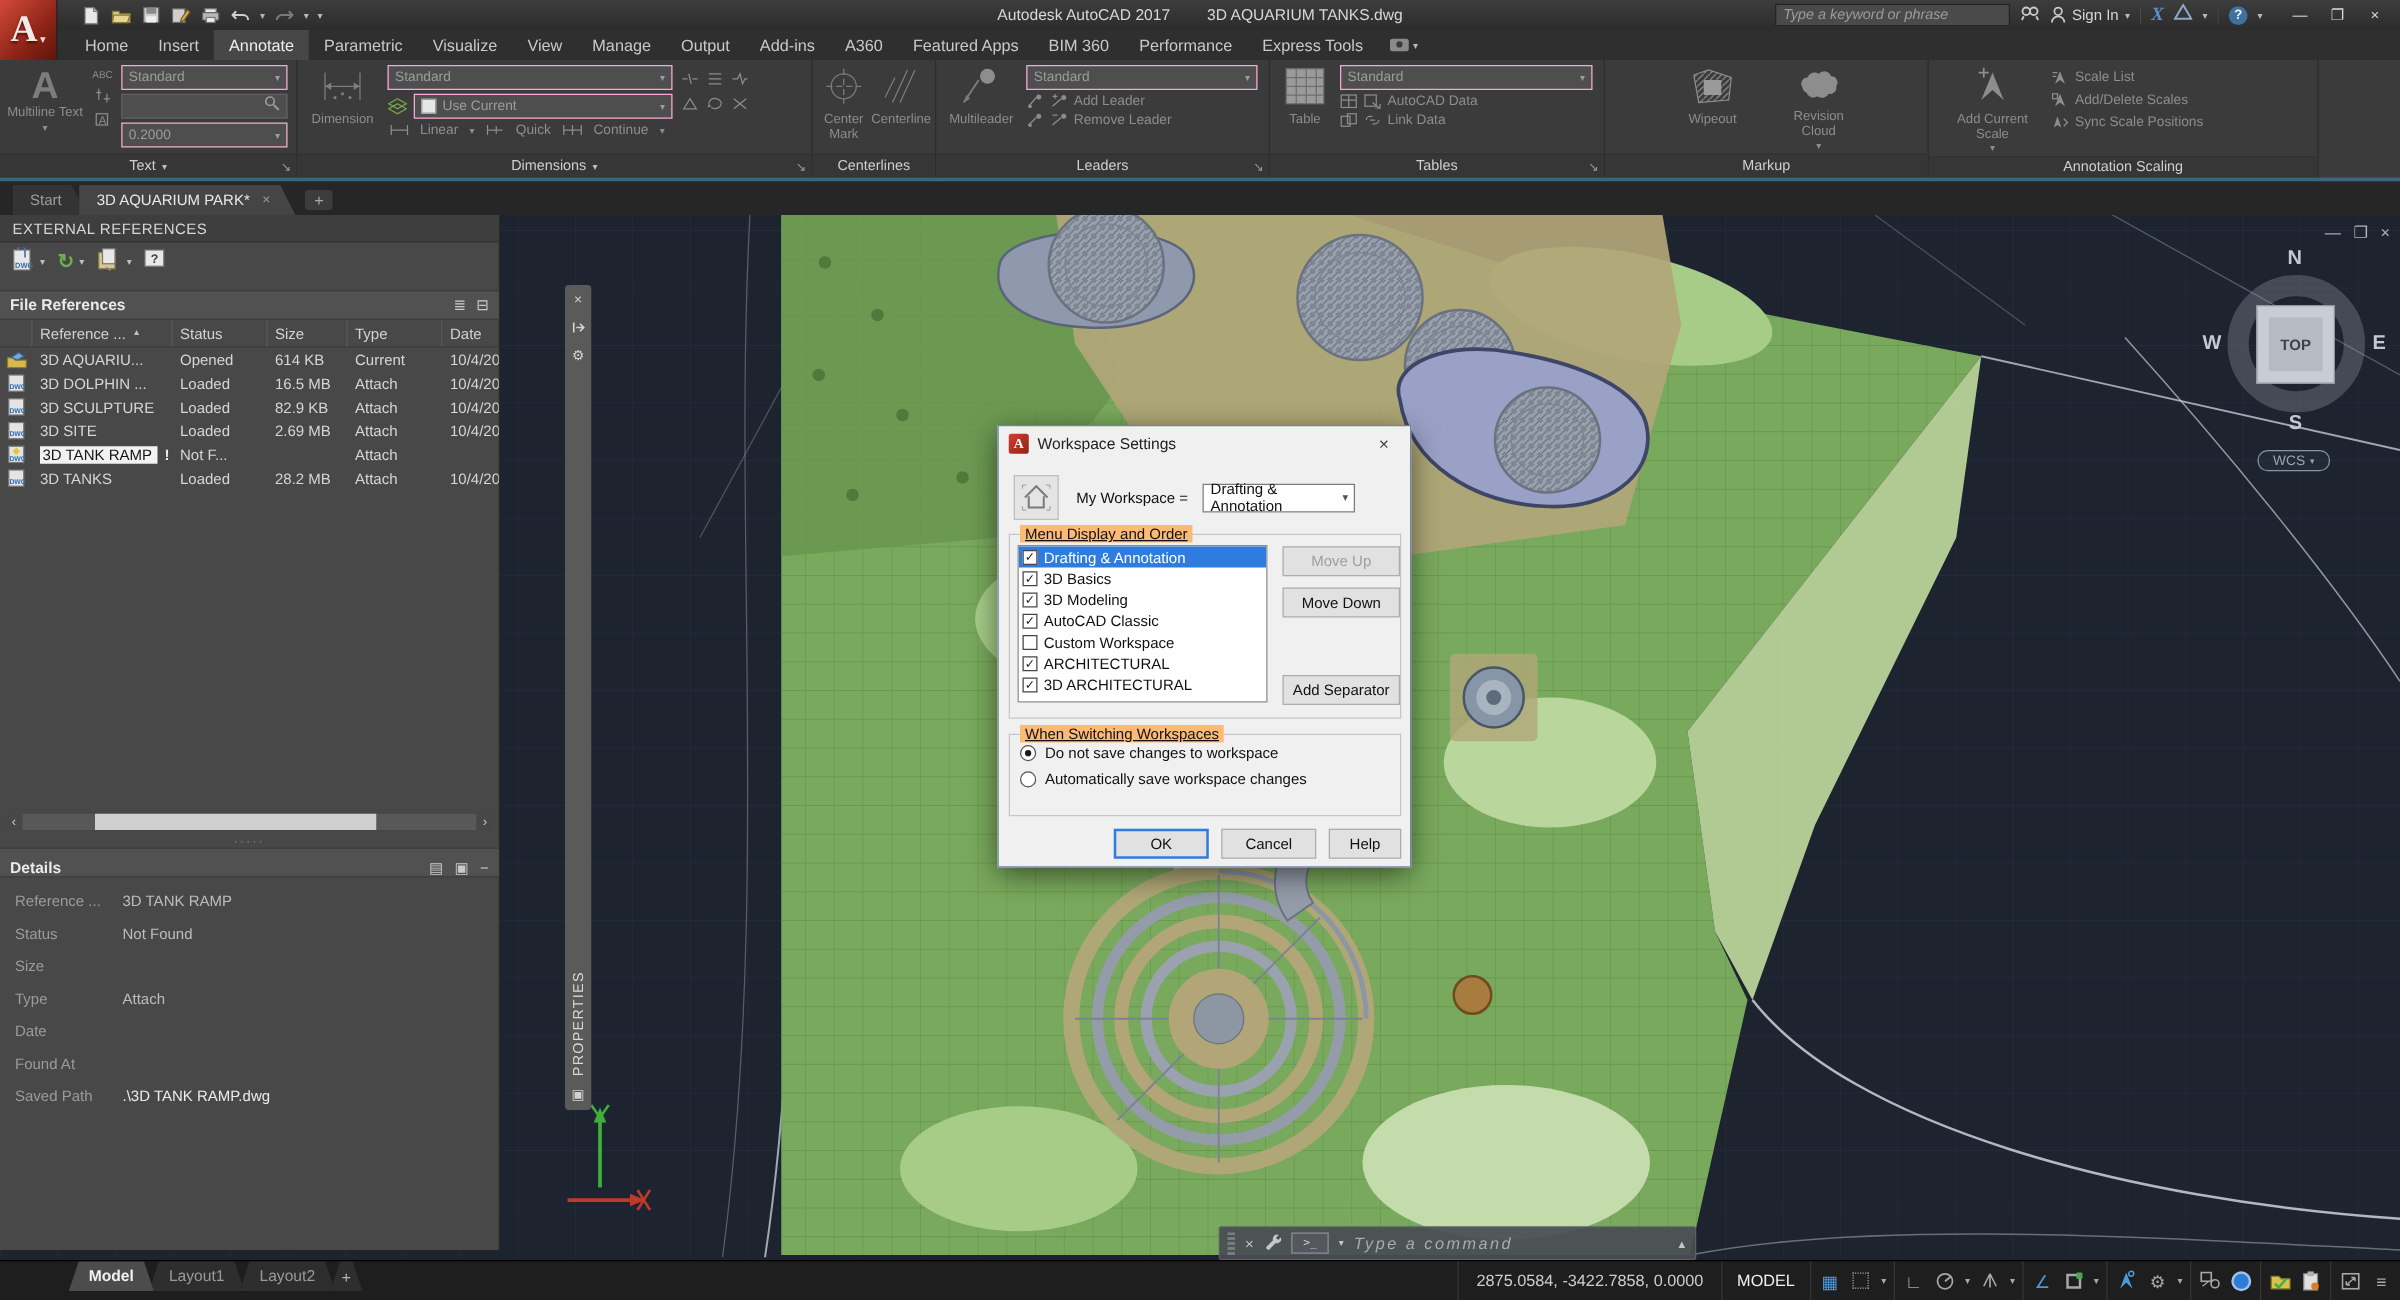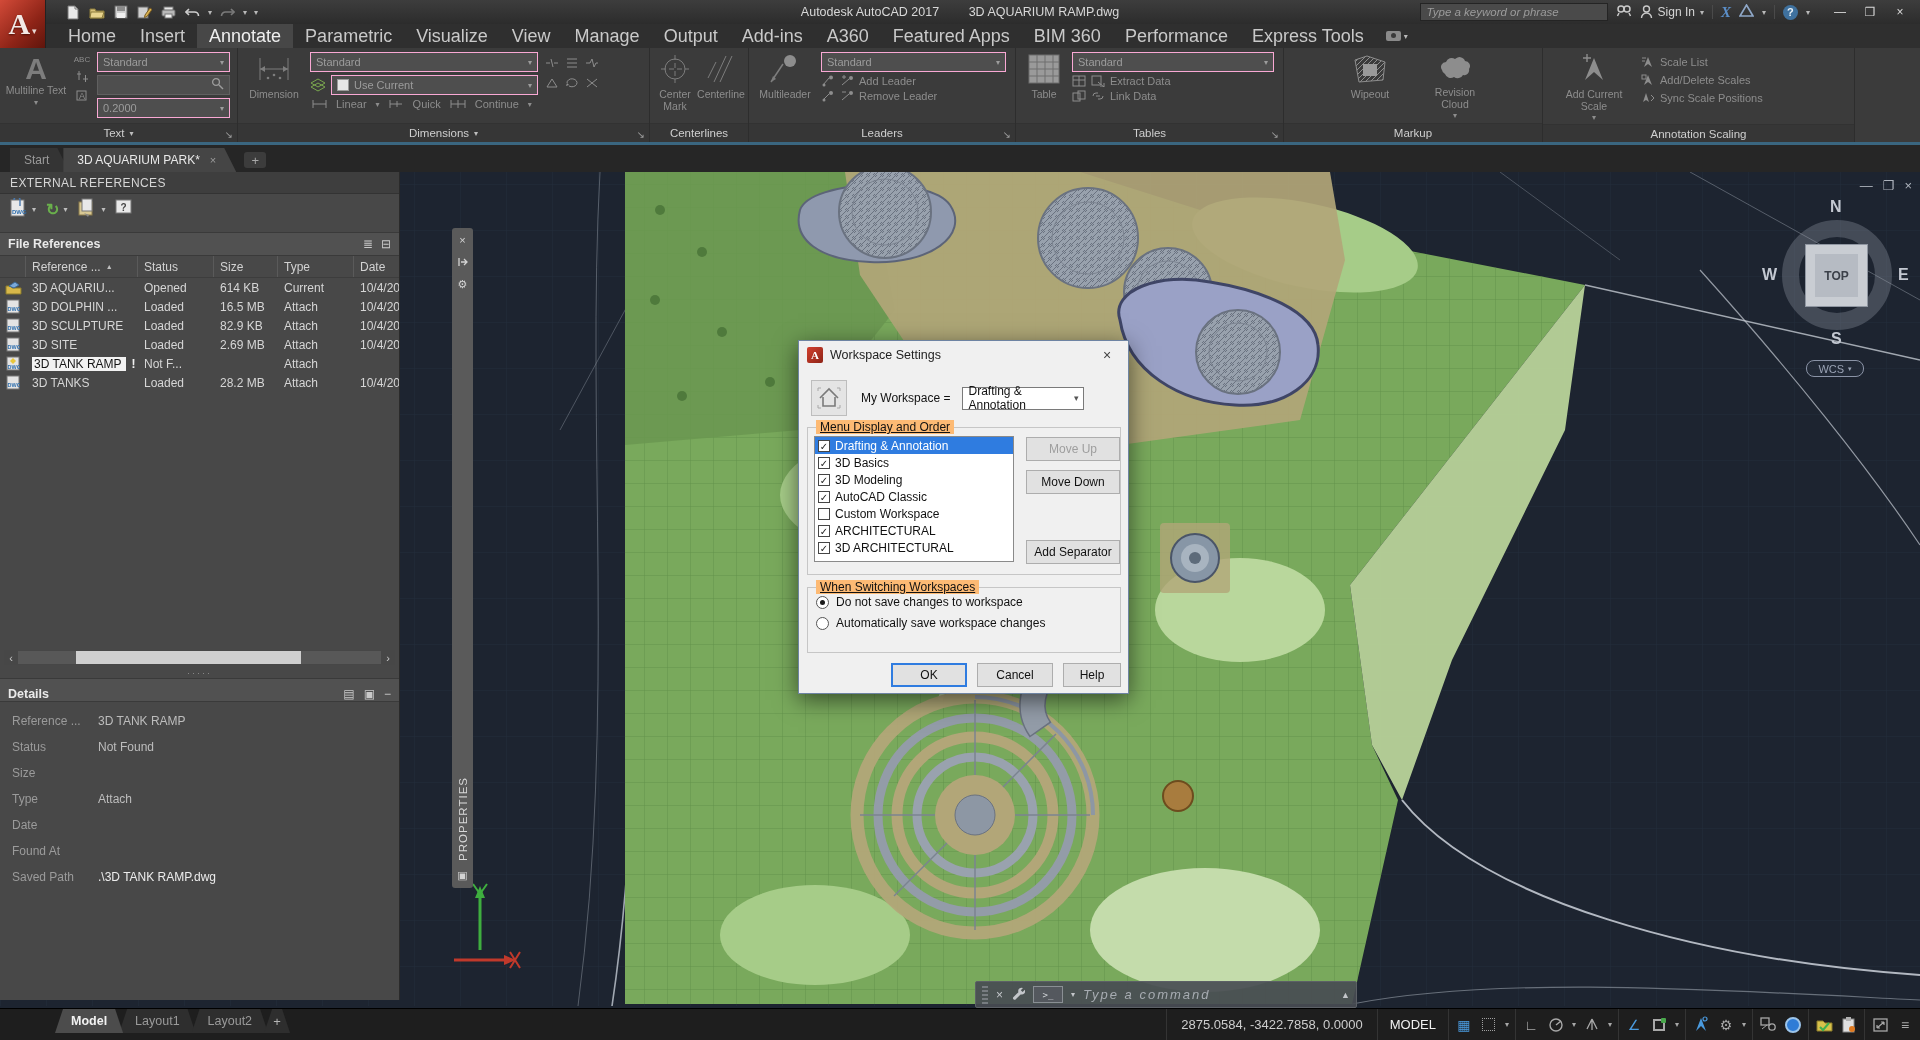--- a/index.html
+++ b/index.html
@@ -28,21 +28,21 @@
   .xchg { color:#5b8fc9; font-weight:bold; font-style:italic; font-size:15px; font-family:"Liberation Serif",serif; }
   .helpdot { width:15px; height:15px; border-radius:50%; background:#3f719e; color:#eaf2f8; font-size:11px; font-weight:bold;
     display:flex; align-items:center; justify-content:center; }
   .winbtns { display:flex; align-items:center; gap:2px; margin-left:8px; }
   .winbtn { width:28px; height:20px; color:#d9d9d9; font-size:12px; display:flex; align-items:center; justify-content:center; }
   .tbsep { width:1px; height:14px; background:#1f1f1f; border-right:1px solid #4a4a4a; }
 
   
   #ribbontabs { position:absolute; top:24px; left:0; width:1920px; height:24px; background:#2f2f2f;
     display:flex; align-items:stretch; padding-left:56px; z-index:55; }
-  .rtab { padding:0 12px; display:flex; align-items:center; color:#c9c9c9; font-size:18px; white-space:nowrap; }
+  .rtab { padding:0 12px; display:flex; align-items:center; color:#c9c9c9; font-size:13px; white-space:nowrap; }
   .rtab.active { background:#474747; color:#efefef; }
   .rtab-extra { display:flex; align-items:center; gap:3px; padding:0 10px; color:#b5b5b5; }
   .camicon { width:15px; height:10px; background:#8a8a8a; border-radius:2px; position:relative; }
   .camicon::after { content:""; position:absolute; left:5px; top:2px; width:5px; height:5px; border-radius:50%; background:#3a3a3a; }
 
   
   #ribbon { position:absolute; top:48px; left:0; width:1920px; height:97px; background:#3b3b3b;
     border-bottom:3px solid #3a6680; display:flex; z-index:55; }
   .panel { height:94px; border-right:1px solid #2d2d2d; display:flex; flex-direction:column; position:relative; }
   .pbody { flex:1; display:flex; padding:4px 5px 2px 5px; gap:5px; }
@@ -265,21 +265,21 @@
             <path d="M11 3 L14 6 L11 9" fill="none" stroke="#cfcfcf" stroke-width="1.6"></path>
             <path d="M13.5 6 h-8 a4 4 0 0 0 -4 4" fill="none" stroke="#cfcfcf" stroke-width="1.6"></path>
           </svg>
         </span>
       <span class="qcaret">▾</span>
       <span class="qcaret">▾</span>
     </div>
 
     <div class="tb-title">
       <span>Autodesk AutoCAD 2017</span>
-      <span class="doc">3D AQUARIUM RAMP.dwg</span>
+      <span class="doc">3D AQUARIUM TANKS.dwg</span>
     </div>
 
     <div class="tb-right">
       <input id="tb-search" placeholder="Type a keyword or phrase" style="">
       <span><svg width="16" height="14">
             <circle cx="5" cy="6" r="3" fill="none" stroke="#c9c9c9" stroke-width="1.5"></circle>
             <circle cx="11" cy="6" r="3" fill="none" stroke="#c9c9c9" stroke-width="1.5"></circle>
             <path d="M3 10 l-1.5 3 M13 10 l1.5 3" stroke="#c9c9c9" stroke-width="1.5"></path>
           </svg></span>
       <span class="signin">
@@ -570,21 +570,21 @@
                   <rect x="1" y="1" width="12" height="10" fill="none" stroke="#8d8d8d"></rect>
                   <path d="M1 5 h12 M7 1 v10" stroke="#8d8d8d"></path>
                 </svg>
               </span>
             <span class="sicon">
                 <svg width="14" height="12">
                   <rect x="1" y="1" width="9" height="9" fill="none" stroke="#8d8d8d"></rect>
                   <path d="M7 7 l6 5 M13 12 v-4 M13 12 h-4" stroke="#8d8d8d"></path>
                 </svg>
               </span>
-            <span>Extract Data</span>
+            <span>AutoCAD Data</span>
           </div>
           <div class="minirow">
             <span class="sicon">
                 <svg width="14" height="12">
                   <rect x="1" y="3" width="7" height="8" fill="none" stroke="#8d8d8d"></rect>
                   <rect x="6" y="1" width="7" height="8" fill="none" stroke="#8d8d8d"></rect>
                 </svg>
               </span>
             <span class="sicon">
                 <svg width="14" height="12">

